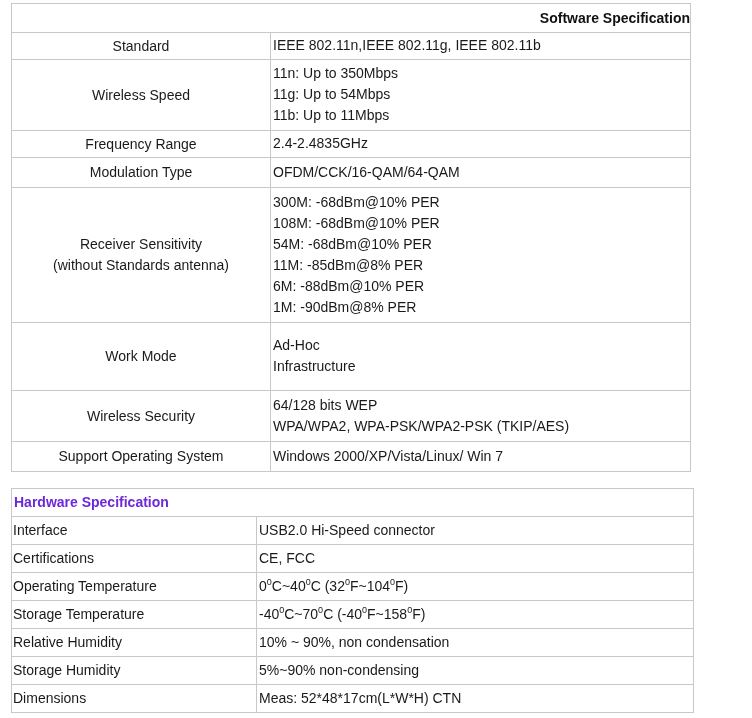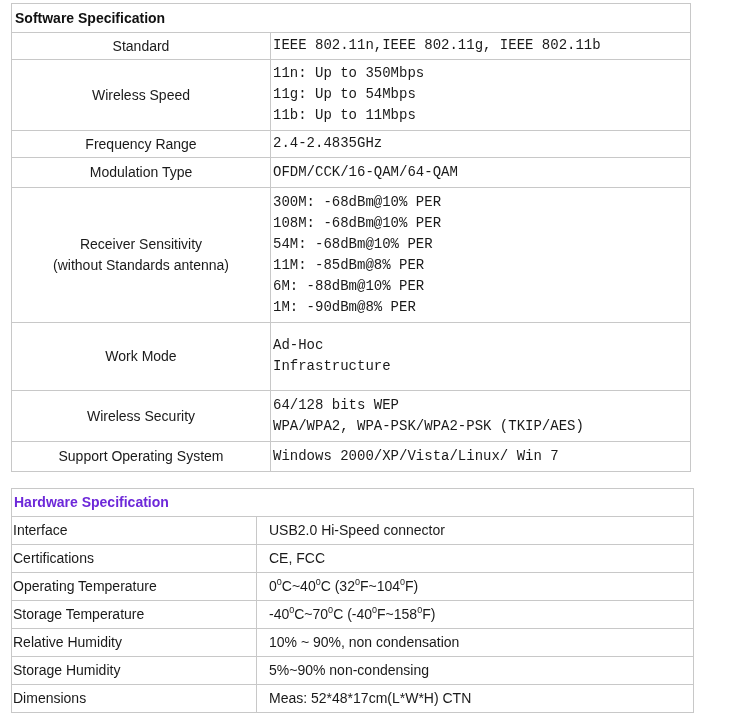--- a/index.html
+++ b/index.html
@@ -33,29 +33,29 @@
       top: 3px;
       width: 679px;
     }
     #sw-table col.c1 { width: 259px; }
     #sw-table col.c2 { width: 420px; }
     #sw-table td.sec-head {
       height: 28px;
       font-weight: bold;
       padding-left: 3px;
       color: #111;
+      text-align: right;
     }
     #sw-table td.label {
       text-align: center;
     }
     #sw-table td.value {
       padding-left: 2px;
       padding-top: 2px;
       padding-bottom: 3px;
-      font-family: Liberation Mono, monospace;
     }
     
     #hw-table {
       left: 11px;
       top: 488px;
       width: 682px;
     }
     #hw-table col.c1 { width: 245px; }
     #hw-table col.c2 { width: 437px; }
     #hw-table td.sec-head {
@@ -63,21 +63,21 @@
       font-weight: bold;
       padding-left: 2px;
       color: #6d28d9;
     }
     #hw-table td.label,
     #hw-table td.value {
       height: 27px;
       padding-left: 1px;
     }
     #hw-table td.value {
-      padding-left: 12px;
+      padding-left: 2px;
       margin-top: 44px;
     }
     .line { display: block; }
     sup.deg {
       font-size: 9px;
       vertical-align: 6px;
       line-height: 0;
     }
   </style>
 </head>

